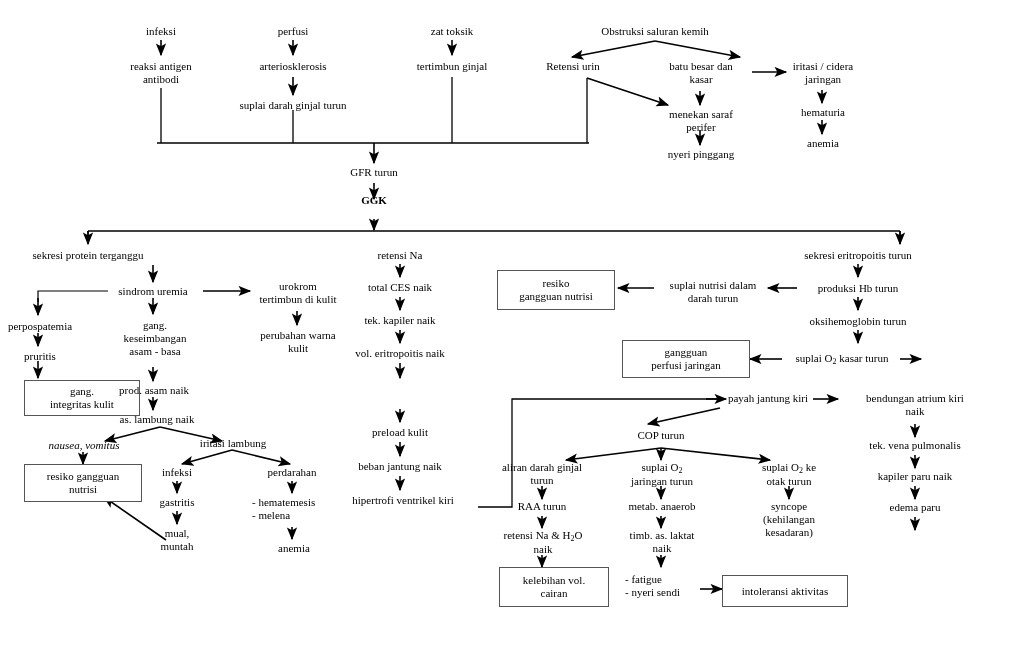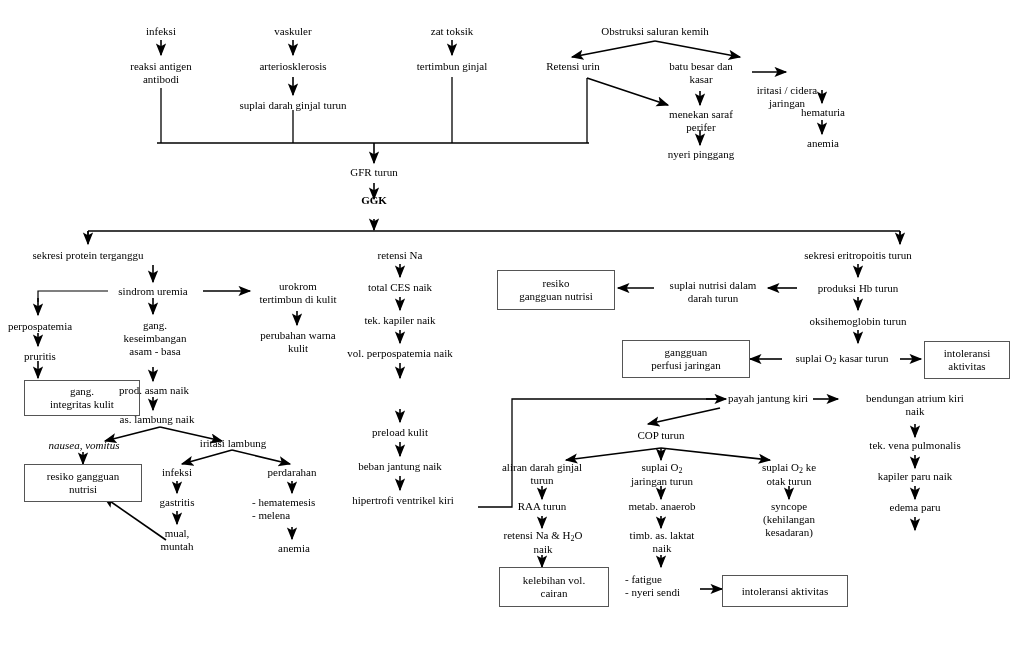--- a/index.html
+++ b/index.html
@@ -191,34 +191,34 @@
       <line x1="915" y1="424" x2="915" y2="437" marker-end="url(#ar)"></line>
       <line x1="915" y1="455" x2="915" y2="468" marker-end="url(#ar)"></line>
       <line x1="915" y1="486" x2="915" y2="499" marker-end="url(#ar)"></line>
       <line x1="915" y1="517" x2="915" y2="530" marker-end="url(#ar)"></line>
     </g>
   </svg>
 
   <div class="node" style="left:121px;top:25px;width:80px;">infeksi</div>
   <div class="node wrap" style="left:111px;top:60px;width:100px;">reaksi antigen<br>antibodi</div>
 
-  <div class="node" style="left:253px;top:25px;width:80px;">vaskuler</div>
+  <div class="node" style="left:253px;top:25px;width:80px;">perfusi</div>
   <div class="node" style="left:238px;top:60px;width:110px;">arteriosklerosis</div>
   <div class="node" style="left:213px;top:99px;width:160px;">suplai darah ginjal turun</div>
 
   <div class="node" style="left:412px;top:25px;width:80px;">zat toksik</div>
   <div class="node" style="left:402px;top:60px;width:100px;">tertimbun ginjal</div>
 
   <div class="node" style="left:575px;top:25px;width:160px;">Obstruksi saluran kemih</div>
   <div class="node" style="left:528px;top:60px;width:90px;">Retensi urin</div>
   <div class="node wrap" style="left:655px;top:60px;width:92px;">batu besar dan<br>kasar</div>
   <div class="node wrap" style="left:655px;top:108px;width:92px;">menekan saraf<br>perifer</div>
   <div class="node" style="left:652px;top:148px;width:98px;">nyeri pinggang</div>
 
-  <div class="node wrap" style="left:744px;top:60px;width:86px;margin-top:24px;">iritasi / cidera<br>jaringan</div>
+  <div class="node wrap" style="left:780px;top:60px;width:86px;">iritasi / cidera<br>jaringan</div>
   <div class="node" style="left:785px;top:106px;width:76px;">hematuria</div>
   <div class="node" style="left:785px;top:137px;width:76px;">anemia</div>
 
   <div class="node" style="left:334px;top:166px;width:80px;">GFR turun</div>
   <div class="node" style="left:344px;top:194px;width:60px;font-weight:bold;">GGK</div>
 
   <div class="node" style="left:8px;top:249px;width:160px;">sekresi protein terganggu</div>
   <div class="node" style="left:360px;top:249px;width:80px;">retensi Na</div>
   <div class="node" style="left:778px;top:249px;width:160px;">sekresi eritropoitis turun</div>
 
@@ -241,33 +241,32 @@
 
   <div class="node" style="left:252px;top:466px;width:80px;">perdarahan</div>
   <div class="node wrap" style="left:252px;top:496px;width:90px;text-align:left;">- hematemesis<br>- melena</div>
   <div class="node" style="left:262px;top:542px;width:64px;">anemia</div>
 
   <div class="node wrap" style="left:252px;top:280px;width:92px;">urokrom<br>tertimbun di kulit</div>
   <div class="node wrap" style="left:252px;top:329px;width:92px;">perubahan warna<br>kulit</div>
 
   <div class="node" style="left:350px;top:281px;width:100px;">total CES naik</div>
   <div class="node" style="left:345px;top:314px;width:110px;">tek. kapiler naik</div>
-  <div class="node" style="left:337px;top:347px;width:126px;">vol. perpospatemia naik</div>
+  <div class="node" style="left:337px;top:347px;width:126px;">vol. eritropoitis naik</div>
   <div class="node" style="left:355px;top:426px;width:90px;">preload kulit</div>
   <div class="node" style="left:340px;top:460px;width:120px;">beban jantung naik</div>
   <div class="node" style="left:330px;top:494px;width:146px;">hipertrofi ventrikel kiri</div>
 
   <div class="node wrap" style="left:657px;top:279px;width:112px;">suplai nutrisi dalam<br>darah turun</div>
   <div class="node boxed wrap" style="left:497px;top:270px;width:118px;height:40px;">resiko<br>gangguan nutrisi</div>
   <div class="node" style="left:800px;top:282px;width:116px;">produksi Hb turun</div>
   <div class="node" style="left:795px;top:315px;width:126px;">oksihemoglobin turun</div>
 
   <div class="node boxed wrap" style="left:622px;top:340px;width:128px;height:38px;">gangguan<br>perfusi jaringan</div>
   <div class="node" style="left:782px;top:352px;width:120px;">suplai O<sub>2</sub> kasar turun</div>
-  <div class="node boxed wrap" style="left:924px;top:341px;width:86px;height:38px;">intoleransi<br>aktivitas</div>
 
   <div class="node" style="left:718px;top:392px;width:100px;">payah jantung kiri</div>
   <div class="node" style="left:625px;top:429px;width:72px;">COP turun</div>
 
   <div class="node wrap" style="left:494px;top:461px;width:96px;">aliran darah ginjal<br>turun</div>
   <div class="node" style="left:508px;top:500px;width:68px;">RAA turun</div>
   <div class="node wrap" style="left:497px;top:529px;width:92px;">retensi Na &amp; H<sub>2</sub>O<br>naik</div>
   <div class="node boxed wrap" style="left:499px;top:567px;width:110px;height:40px;">kelebihan vol.<br>cairan</div>
 
   <div class="node wrap" style="left:617px;top:461px;width:90px;">suplai O<sub>2</sub><br>jaringan turun</div>

